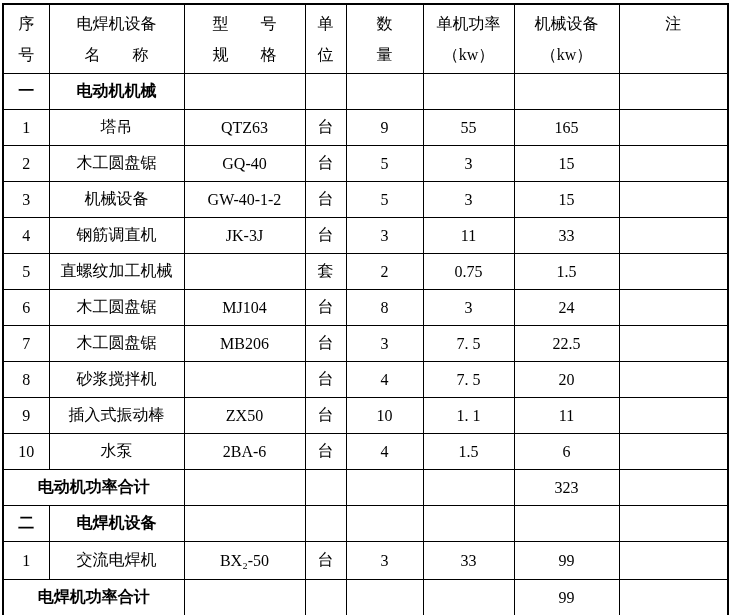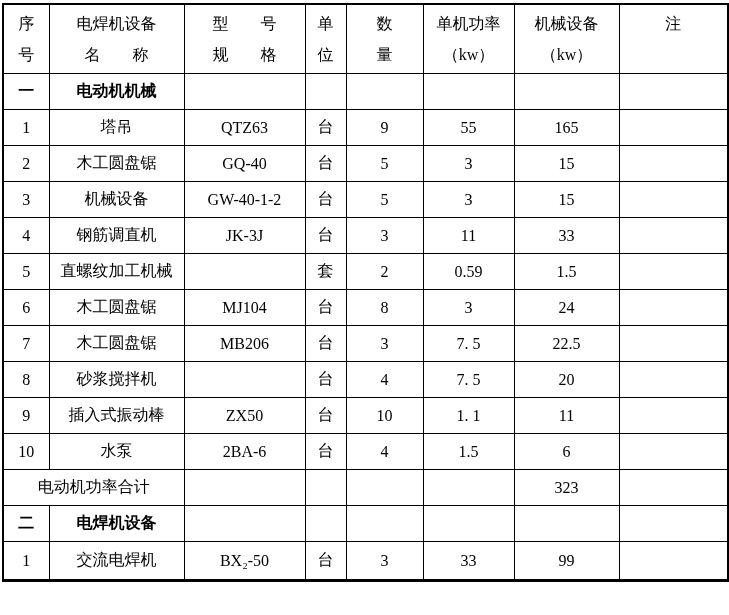--- a/index.html
+++ b/index.html
@@ -56,21 +56,21 @@
     height: 35px;
   }
   tr.r-weld td { height: 37px; }
   .num {
     font-family: "Liberation Serif", "DejaVu Serif", serif;
   }
   .sec-no, .sec-name {
     font-weight: bold;
   }
   td.total-label {
-    font-weight: normal;
+    font-weight: bold;
     text-align: center;
   }
 </style>
 </head>
 <body>
 
 <div class="page">
   <table class="equip">
     <colgroup>
       <col style="width:46px">
@@ -169,21 +169,21 @@
         <td class="num">11</td>
         <td class="num">33</td>
         <td></td>
       </tr>
       <tr>
         <td class="num">5</td>
         <td>直螺纹加工机械</td>
         <td class="num"></td>
         <td>套</td>
         <td class="num">2</td>
-        <td class="num">0.59</td>
+        <td class="num">0.75</td>
         <td class="num">1.5</td>
         <td></td>
       </tr>
       <tr>
         <td class="num">6</td>
         <td>木工圆盘锯</td>
         <td class="num">MJ104</td>
         <td>台</td>
         <td class="num">8</td>
         <td class="num">3</td>
@@ -256,15 +256,24 @@
         <td class="num">1</td>
         <td>交流电焊机</td>
         <td class="num">BX₂-50</td>
         <td>台</td>
         <td class="num">3</td>
         <td class="num">33</td>
         <td class="num">99</td>
         <td></td>
       </tr>
 
+      <tr>
+        <td colspan="2" class="total-label">电焊机功率合计</td>
+        <td></td>
+        <td></td>
+        <td></td>
+        <td></td>
+        <td class="num">99</td>
+        <td></td>
+      </tr>
     </tbody>
   </table>
 </div>
 
 </body></html>

